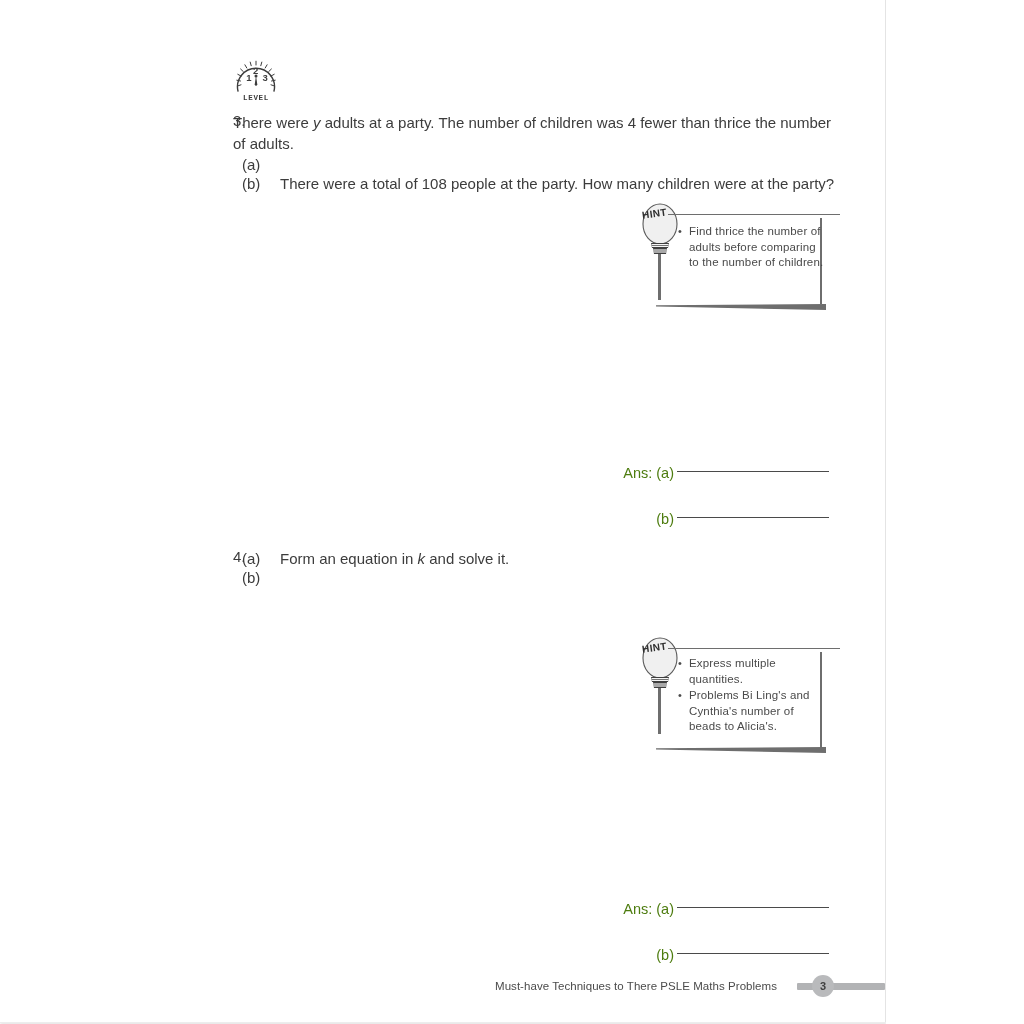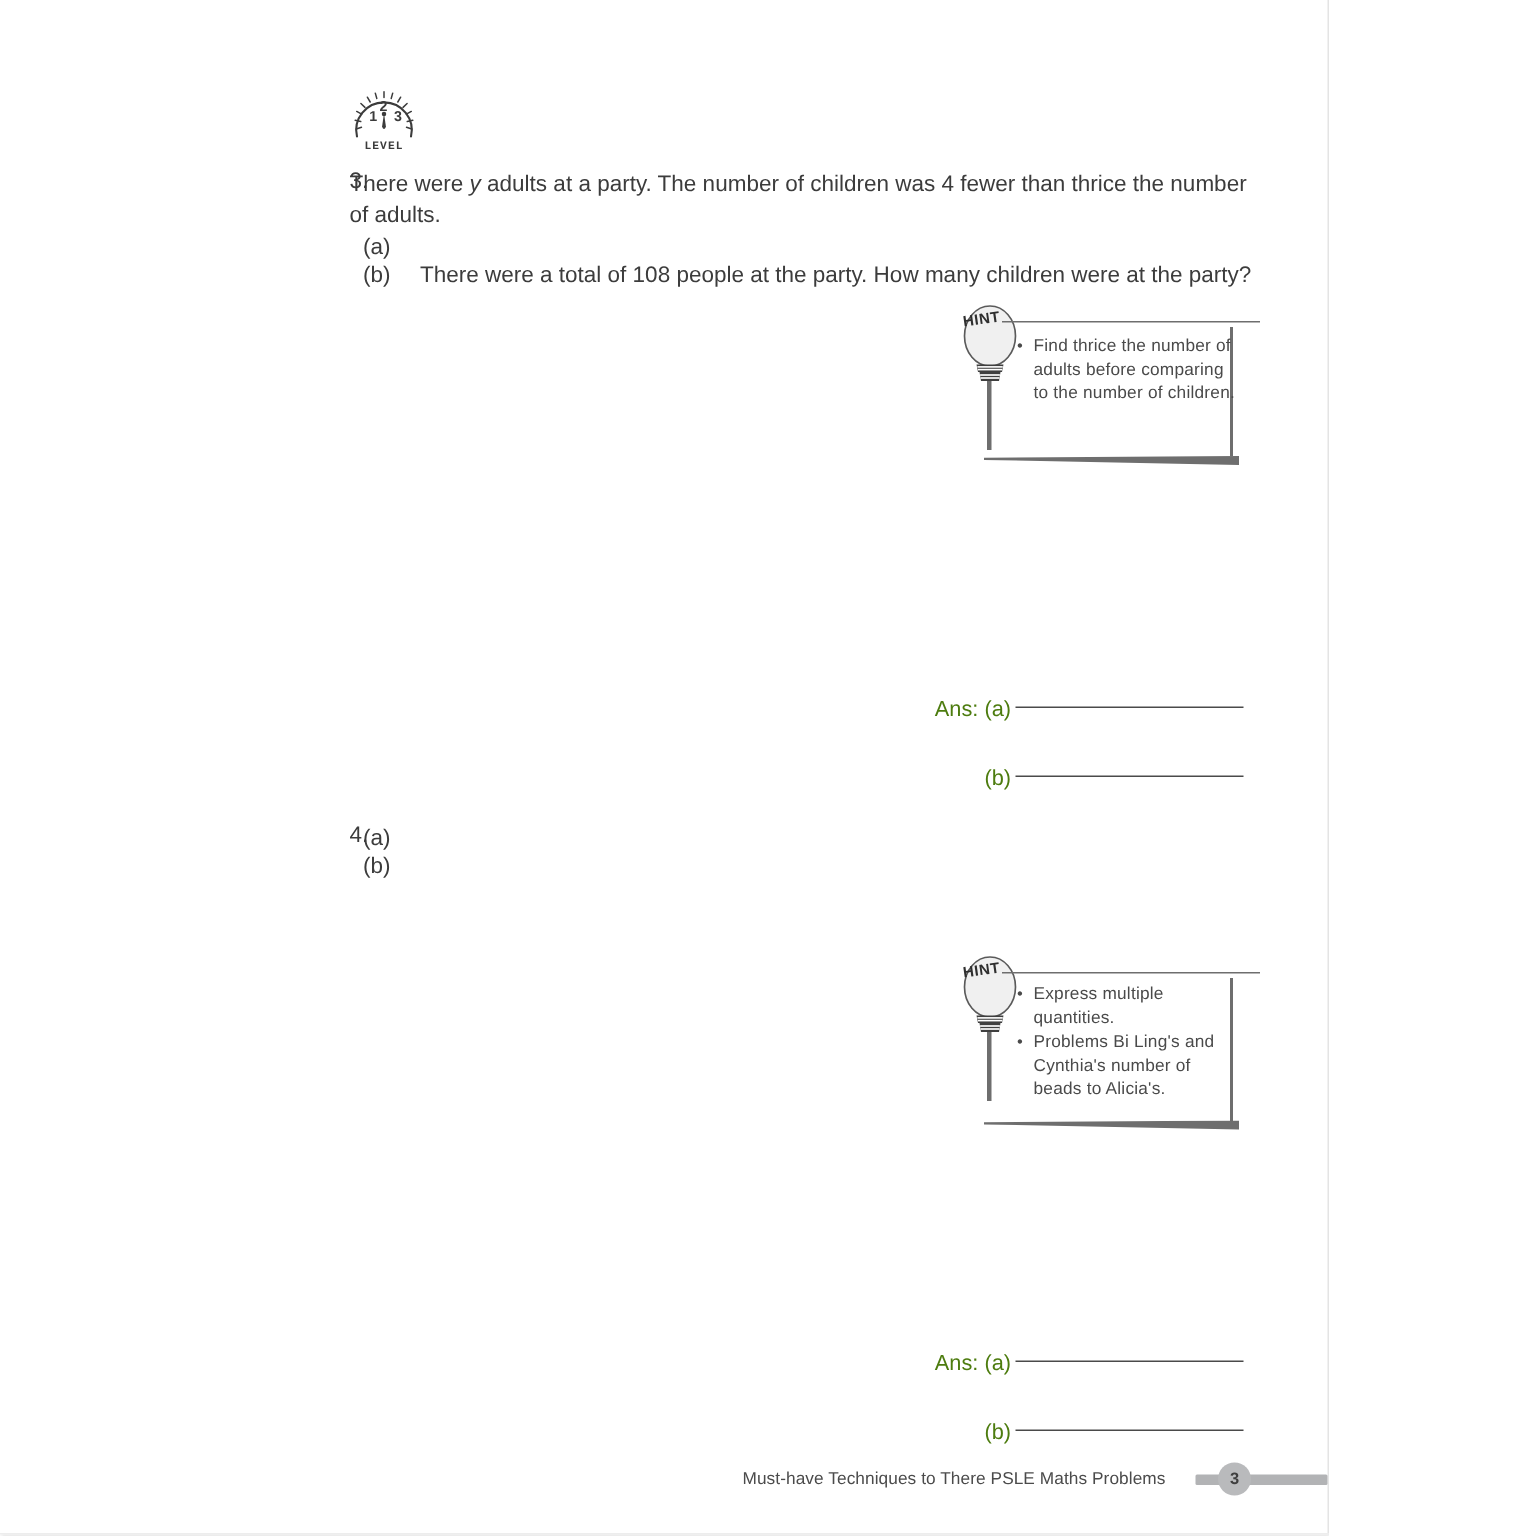--- a/index.html
+++ b/index.html
@@ -347,20 +347,21 @@
     <span class="ans-line" style="width:152px;"></span>
   </div>
 </div>
 
 <div class="question" id="q4" style="left:233px; top:548px;">
   <div class="q-num">4.</div>
   <div class="q-body">
     <div class="subparts">
       <div class="subpart">
         <span class="sub-label">(a)</span>
+        <span class="sub-text"><span>Form an equation in </span><em>k</em><span> and solve it.</span></span>
       </div>
       <div class="subpart">
         <span class="sub-label">(b)</span>
       </div>
     </div>
   </div>
 </div>
 
 <div class="hint" id="hint4" style="left:638px; top:634px;">
   <svg class="hint-bulb" width="48" height="102" viewBox="0 0 48 102">

